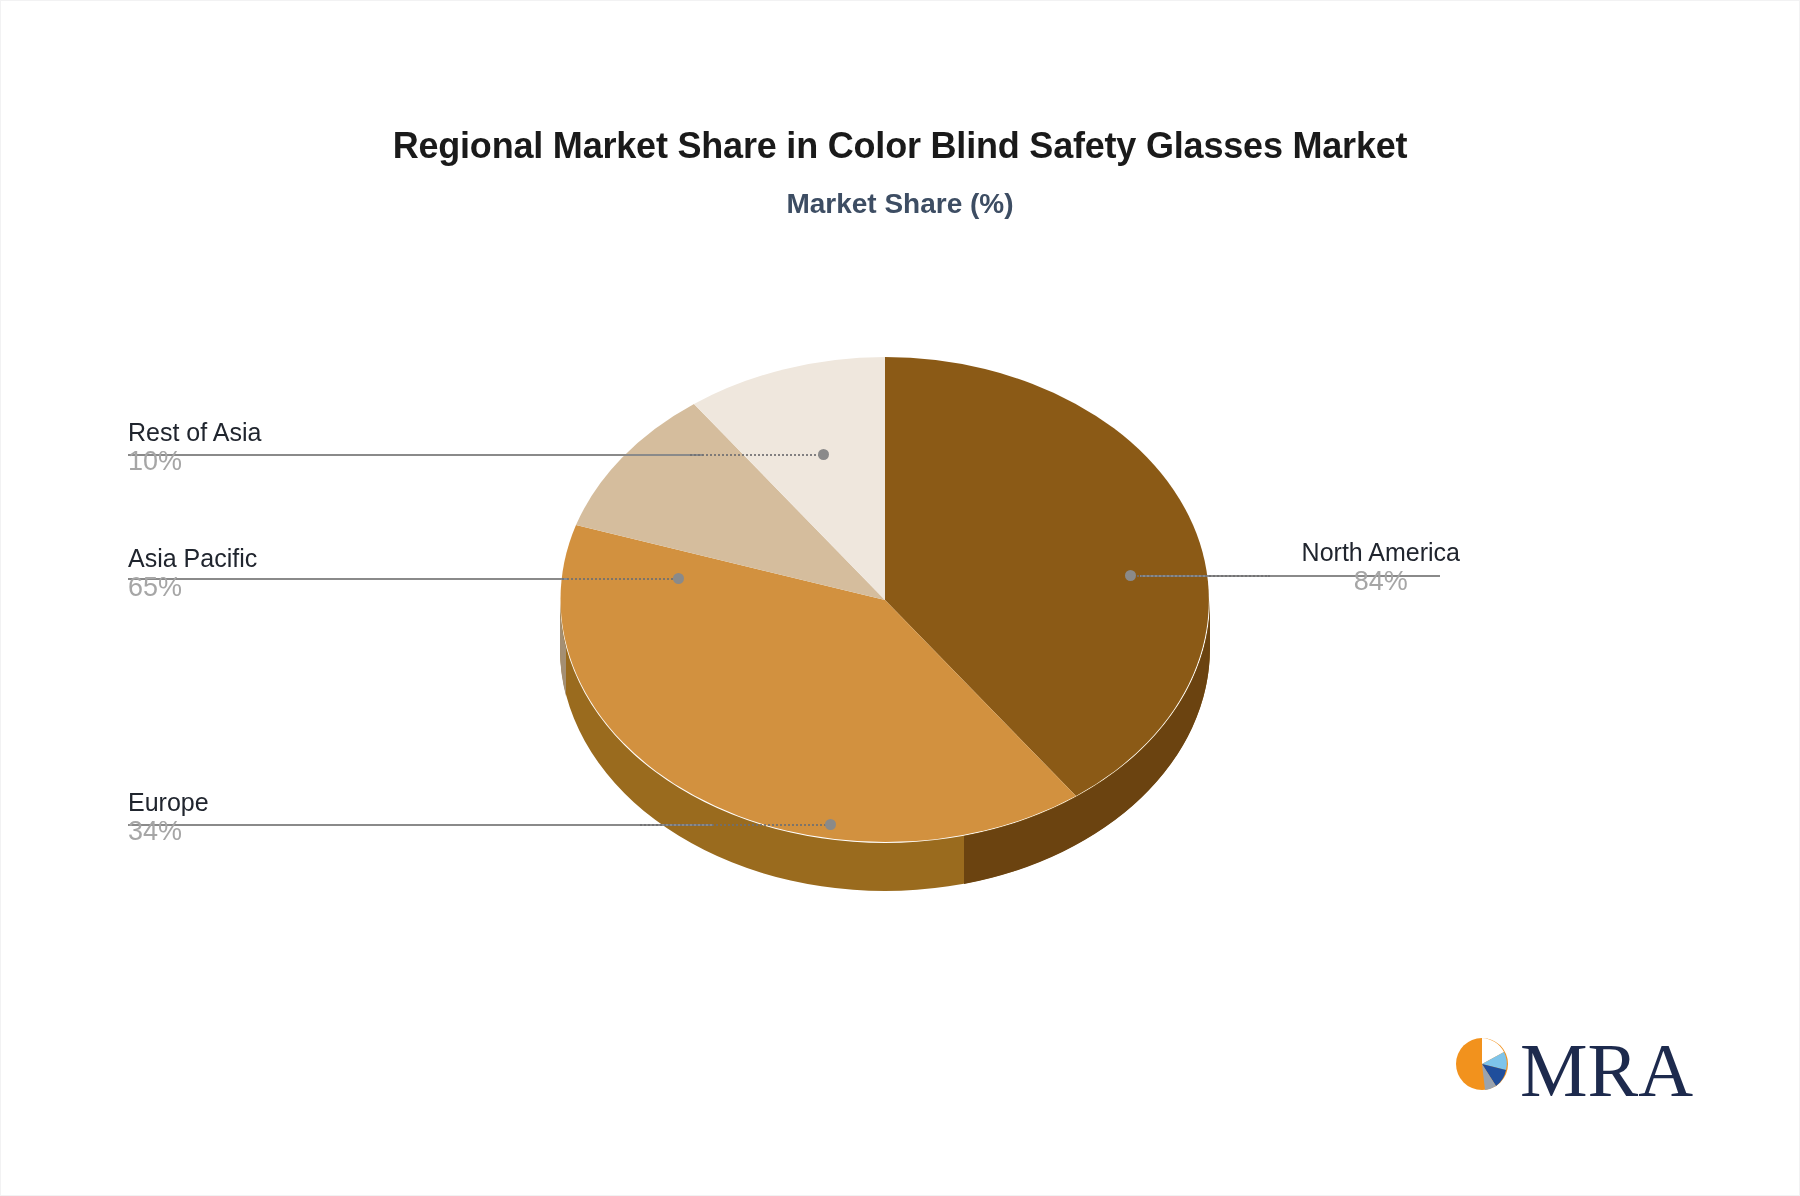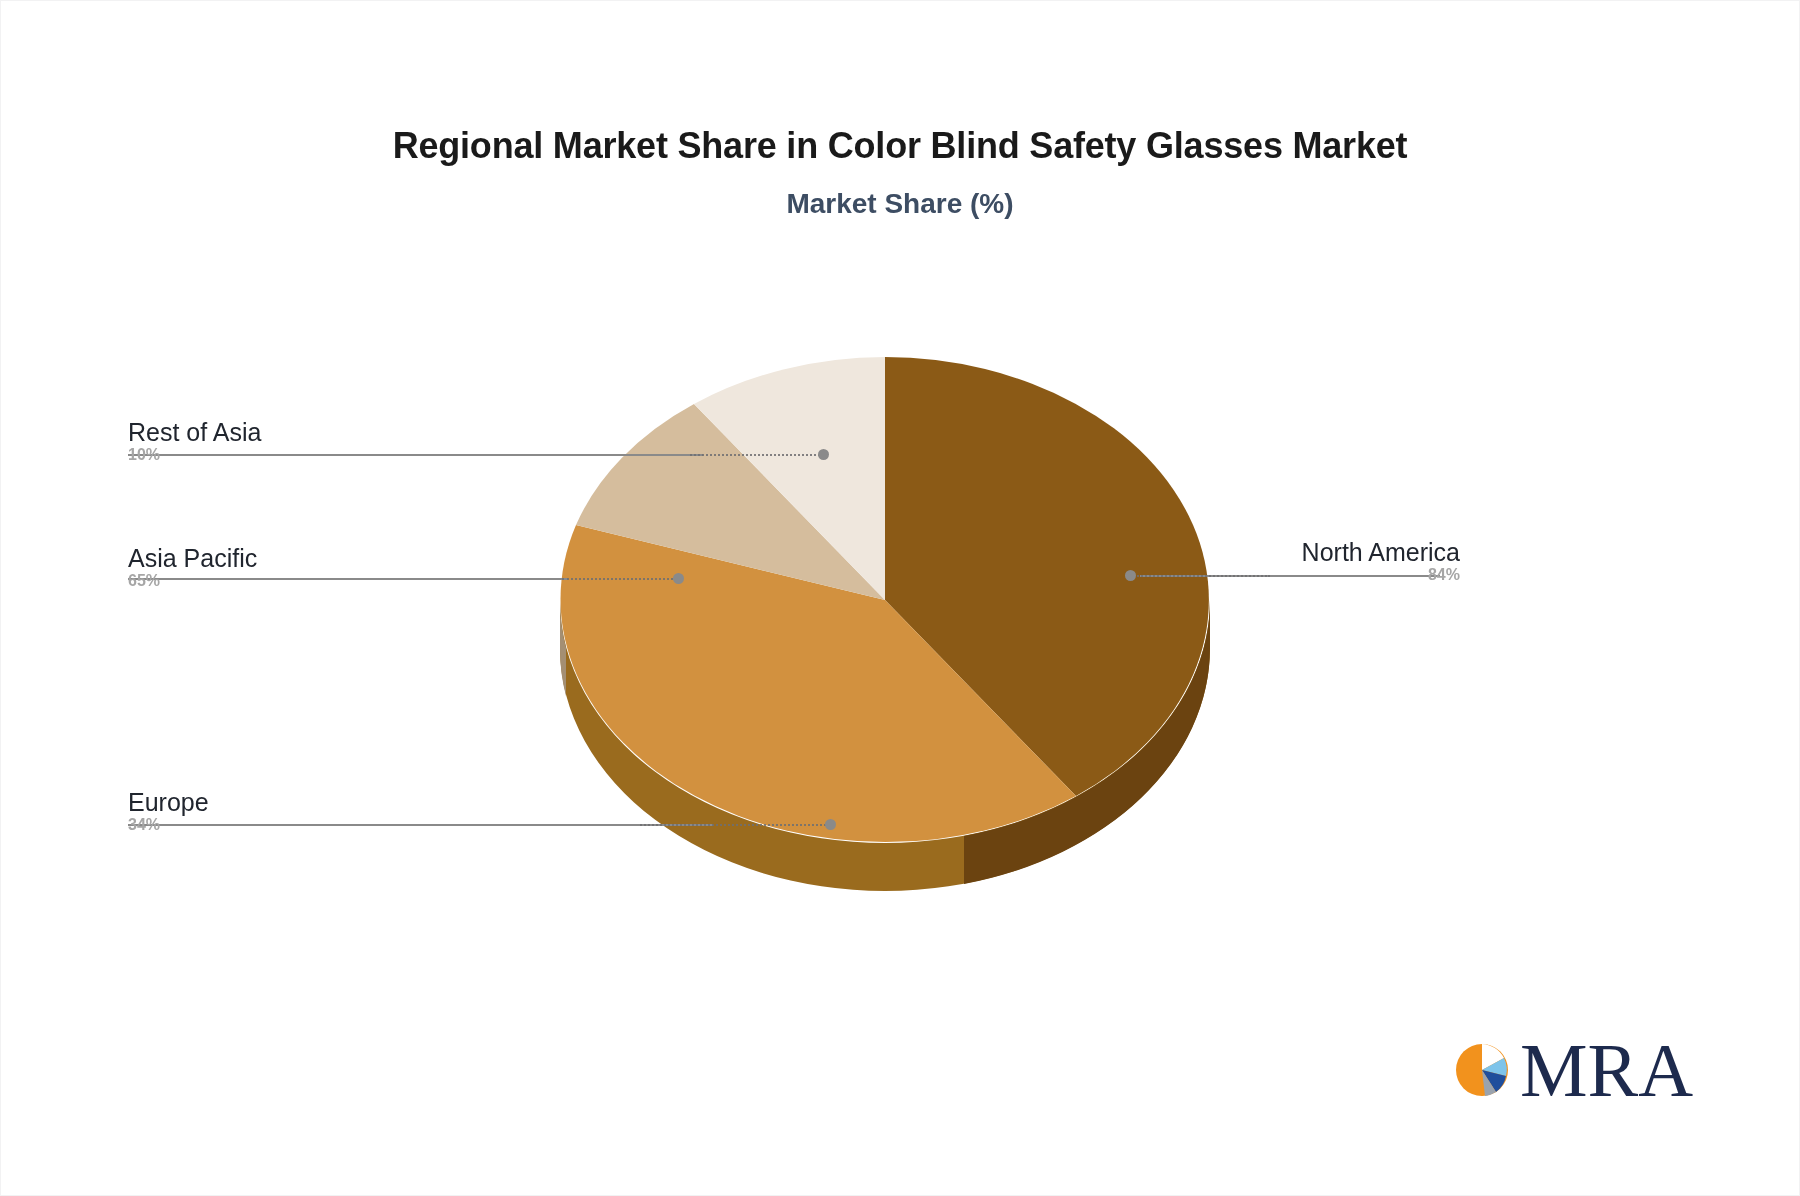--- a/index.html
+++ b/index.html
@@ -62,27 +62,26 @@
   .callout {
     position: absolute;
     white-space: nowrap;
   }
   .callout-name {
     font-size: 25px;
     color: #20252e;
     line-height: 1.12;
   }
   .callout-value {
-    font-size: 16px;
+    font-size: 27px;
     color: #a6a6a6;
     line-height: 1.12;
-    font-weight: bold;
   }
   .callout.left  { text-align: left; }
-  .callout.right { text-align: right; }
+  .callout.right { text-align: center; }
 
   .leader {
     position: absolute;
     height: 0;
     border-top: 2px solid #8a8a8a;
   }
   .leader-dot {
     position: absolute;
     width: 11px;
     height: 11px;
@@ -185,21 +184,21 @@
   </div>
 
   <div class="leader" style="left:128px; top:454px; width:575px;"></div>
   <div class="leader-dotted" style="left:690px; top:454px; width:130px;"></div>
   <div class="leader-dot" style="left:818px; top:449px;"></div>
   <div class="callout left" style="left:128px; top:418px;">
     <div class="callout-name">Rest of Asia</div>
     <div class="callout-value">10%</div>
   </div>
 
-  <div id="logo" style="left:1452px; top:1032px; display:flex; align-items:center; gap:4px;">
+  <div id="logo" style="left:1452px; top:1032px; display:flex; gap:4px;">
     <svg width="64" height="64" viewBox="0 0 64 64">
       <circle cx="30" cy="32" r="26" fill="#F2921D"></circle>
       <path d="M30,32 L30,6 A26,26 0 0,1 52,20 Z" fill="#ffffff"></path>
       <path d="M30,32 L52,20 A26,26 0 0,1 54,38 Z" fill="#7EC4EA"></path>
       <path d="M30,32 L54,38 A26,26 0 0,1 44,54 Z" fill="#1F4E9C"></path>
       <path d="M30,32 L44,54 A26,26 0 0,1 33,58 Z" fill="#9AA3AE"></path>
     </svg>
     <span id="logo-text">MRA</span>
   </div>
 

